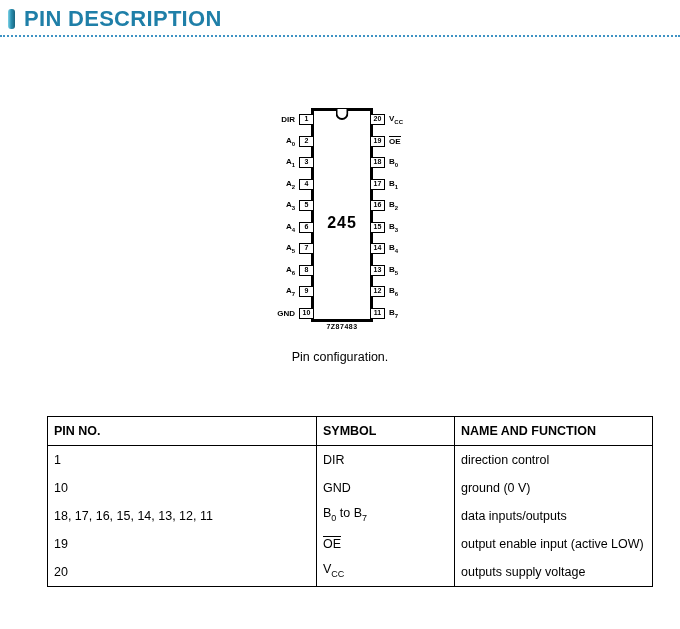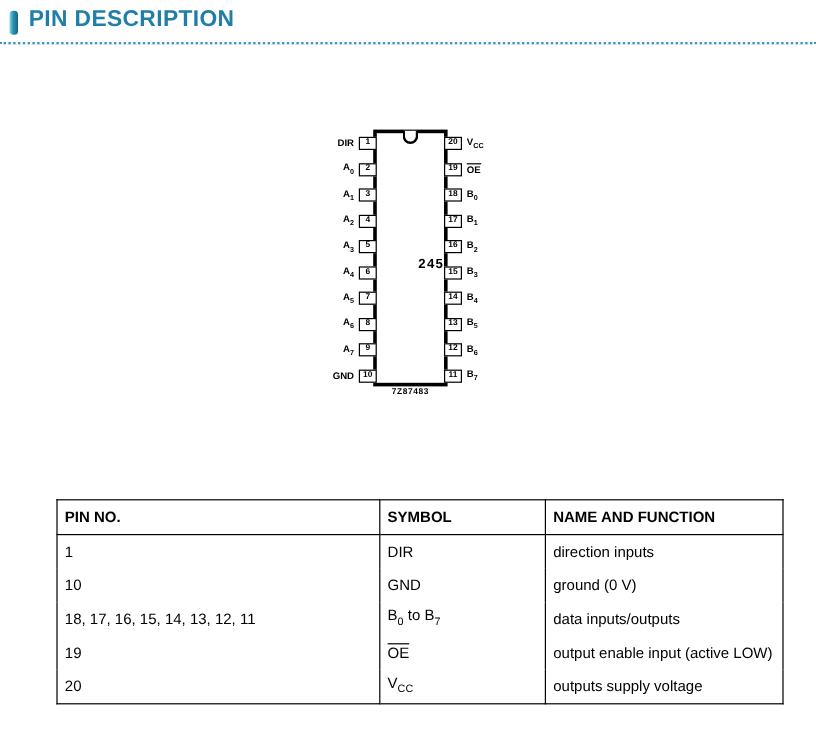--- a/index.html
+++ b/index.html
@@ -30,21 +30,21 @@
     top: 9px;
     width: 7px;
     height: 20px;
     border-radius: 3px;
     background: linear-gradient(to right, #7fd4e8 0%, #2a8fb0 45%, #19647e 100%);
   }
   #section-title {
     position: absolute;
     left: 24px;
     top: 6px;
-    font-size: 19px;
+    font-size: 22px;
     font-weight: bold;
     letter-spacing: 0.3px;
     color: #1f7fa8;
     font-family: "Liberation Sans", sans-serif;
   }
   #header-rule {
     position: absolute;
     left: 0;
     top: 35px;
     width: 680px;
@@ -90,22 +90,22 @@
     border-top: none;
     border-radius: 0 0 8px 8px;
     background: #fff;
     box-sizing: border-box;
   }
   #chip-name {
     position: absolute;
     left: 0;
     right: 0;
     top: 103px;
-    text-align: right;
-    font-size: 11px;
+    text-align: center;
+    font-size: 16px;
     font-weight: bold;
     letter-spacing: 1px;
     font-family: "Liberation Sans", sans-serif;
   }
   #chip-code {
     position: absolute;
     left: 43px;
     top: 228px;
     width: 62px;
     text-align: center;
@@ -279,35 +279,36 @@
         <div class="pin-row right" style="top: 190px;">
           <span class="pin-box">12</span>
           <span class="pin-label">B<sub>6</sub></span>
         </div>
         <div class="pin-row right" style="top: 211.5px;">
           <span class="pin-box">11</span>
           <span class="pin-label">B<sub>7</sub></span>
         </div>
       </div>
   </div>
+  <div id="figure-caption">Pin configuration.</div>
 </div>
 
 <table id="pin-table">
   <thead>
     <tr>
       <th class="col-pin">PIN NO.</th>
       <th class="col-sym">SYMBOL</th>
       <th class="col-fn">NAME AND FUNCTION</th>
     </tr>
   </thead>
   <tbody id="pin-table-body">
       <tr>
         <td class="col-pin">1</td>
         <td class="col-sym">DIR</td>
-        <td class="col-fn">direction inputs</td>
+        <td class="col-fn">direction control</td>
       </tr>
       <tr>
         <td class="col-pin">10</td>
         <td class="col-sym">GND</td>
         <td class="col-fn">ground (0 V)</td>
       </tr>
       <tr>
         <td class="col-pin">18, 17, 16, 15, 14, 13, 12, 11</td>
         <td class="col-sym">B<sub>0</sub> to B<sub>7</sub></td>
         <td class="col-fn">data inputs/outputs</td>

